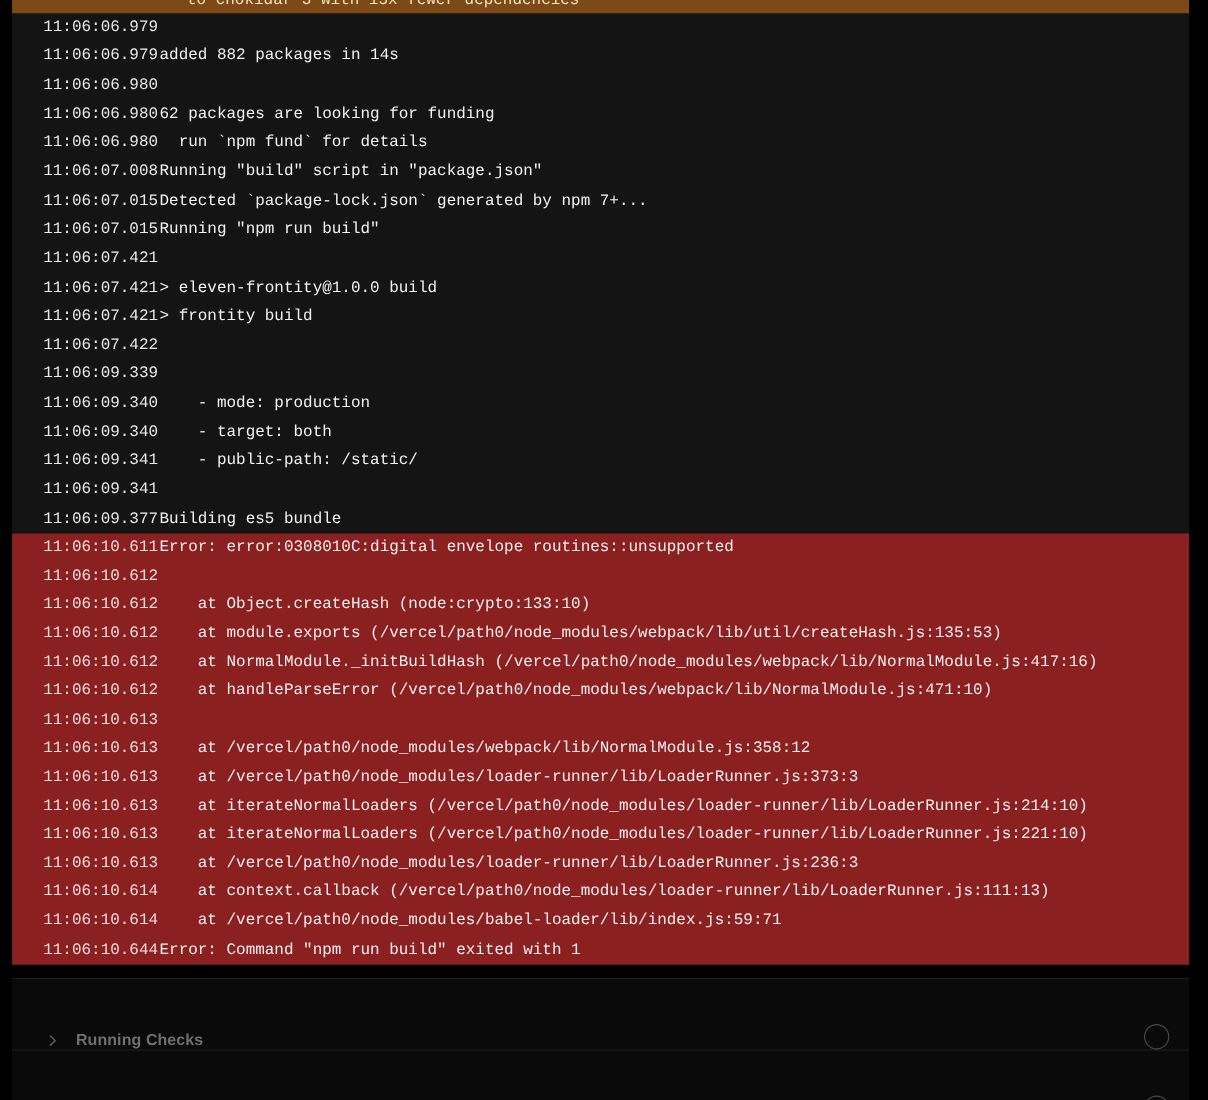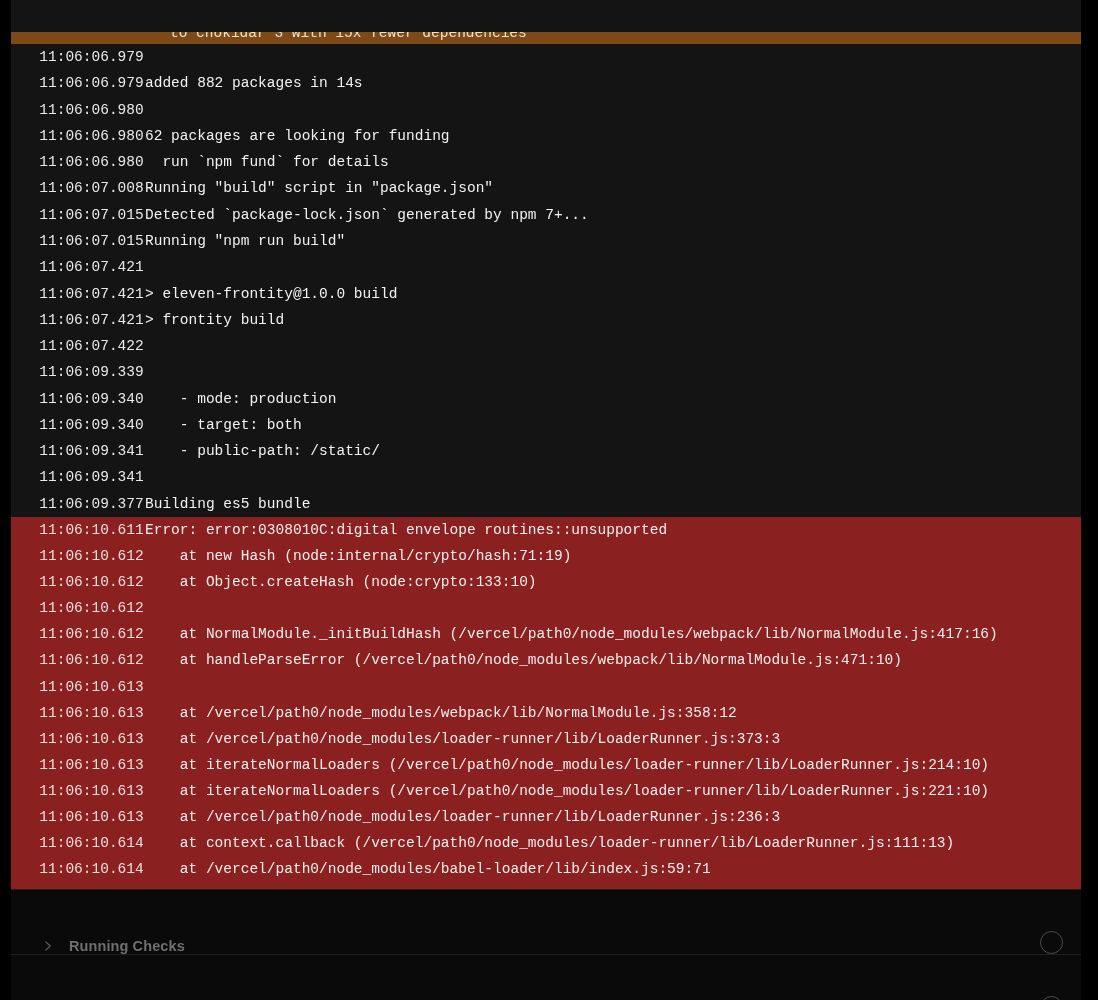--- a/index.html
+++ b/index.html
@@ -14,21 +14,20 @@
     position: absolute;
     left: 11px; top: 0;
     width: 1070px;
     background: #141414;
   }
   .warnbar {
     position: relative;
     height: 12px;
     background: #7d4a17;
     overflow: hidden;
-    margin-top: 32px;
   }
   .warnbar .warntext {
     position: absolute;
     top: -8px;
     left: 159px;
     font-family: "Liberation Mono", "DejaVu Sans Mono", monospace;
     font-size: 14.5px;
     line-height: 19px;
     color: #f3e2c0;
     white-space: pre;
@@ -202,30 +201,30 @@
 
   <div class="error-block">
 
       <div class="row">
         <span class="ts">11:06:10.611</span>
         <span class="msg">Error: error:0308010C:digital envelope routines::unsupported</span>
       </div>
 
       <div class="row">
         <span class="ts">11:06:10.612</span>
-        <span class="msg">    at new Hash (node:internal/crypto/hash:71:19)</span>
       </div>
 
       <div class="row">
         <span class="ts">11:06:10.612</span>
         <span class="msg">    at Object.createHash (node:crypto:133:10)</span>
       </div>
 
       <div class="row">
         <span class="ts">11:06:10.612</span>
+        <span class="msg">    at module.exports (/vercel/path0/node_modules/webpack/lib/util/createHash.js:135:53)</span>
       </div>
 
       <div class="row">
         <span class="ts">11:06:10.612</span>
         <span class="msg">    at NormalModule._initBuildHash (/vercel/path0/node_modules/webpack/lib/NormalModule.js:417:16)</span>
       </div>
 
       <div class="row">
         <span class="ts">11:06:10.612</span>
         <span class="msg">    at handleParseError (/vercel/path0/node_modules/webpack/lib/NormalModule.js:471:10)</span>

